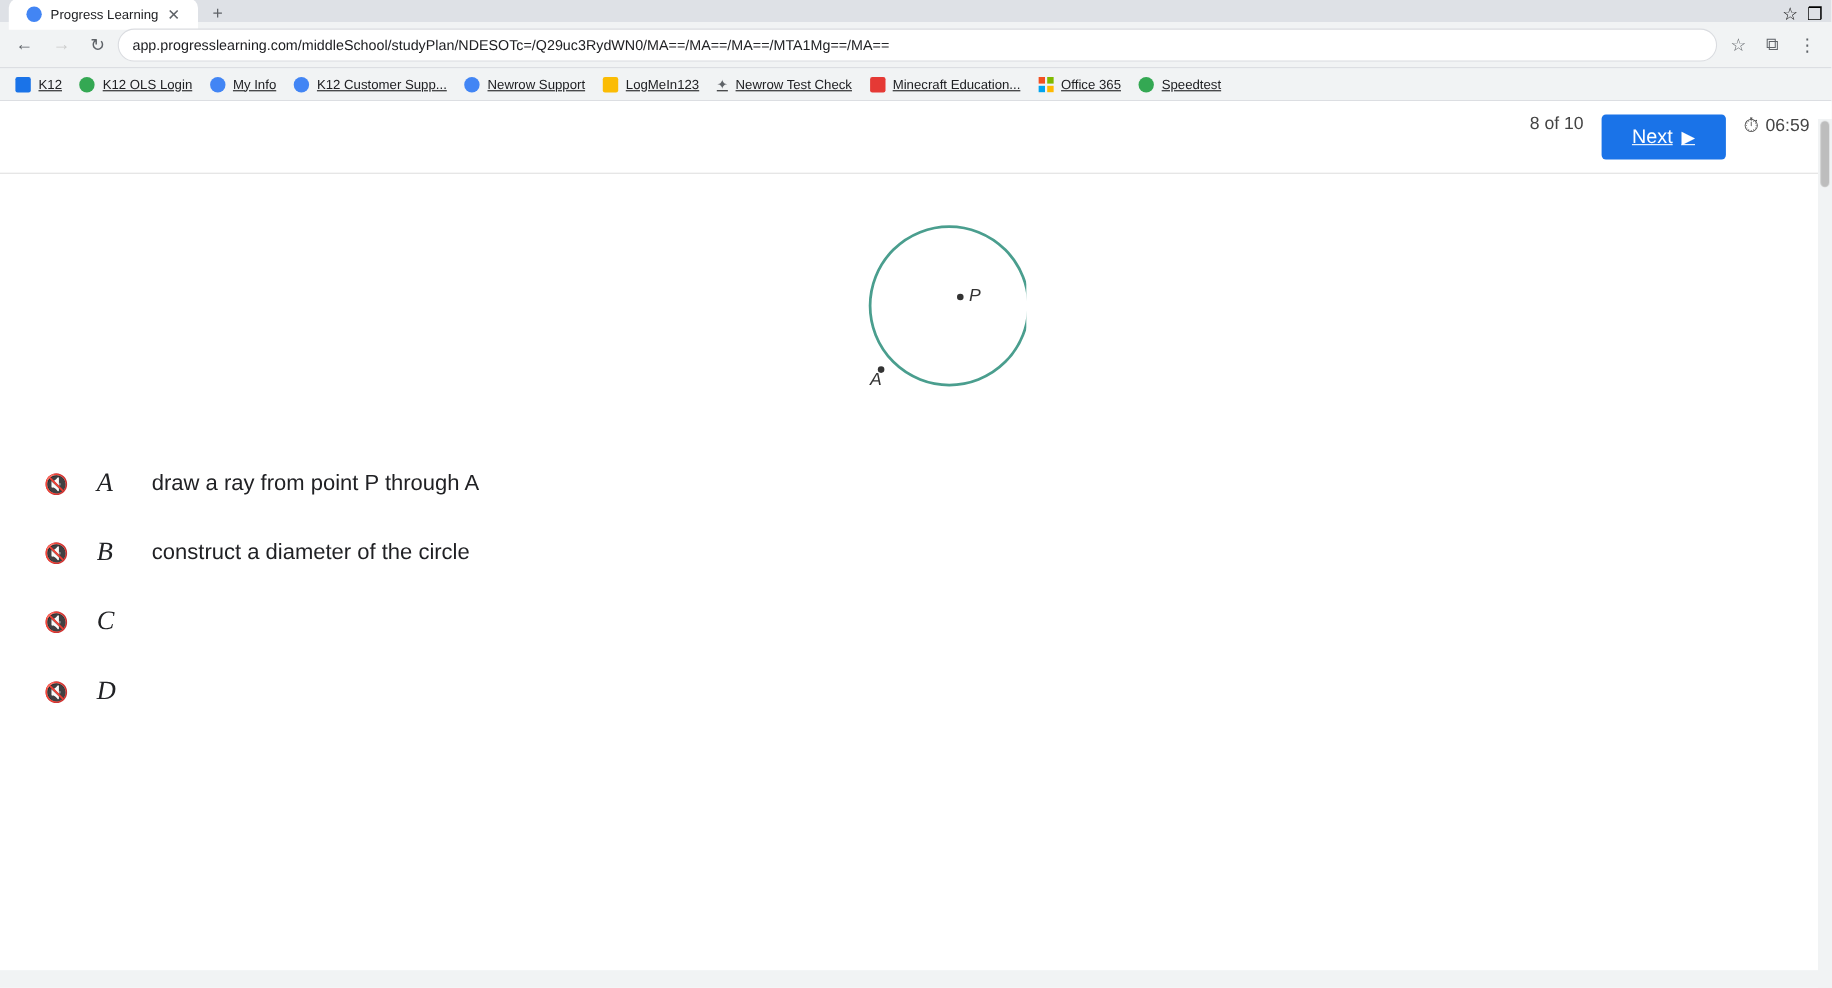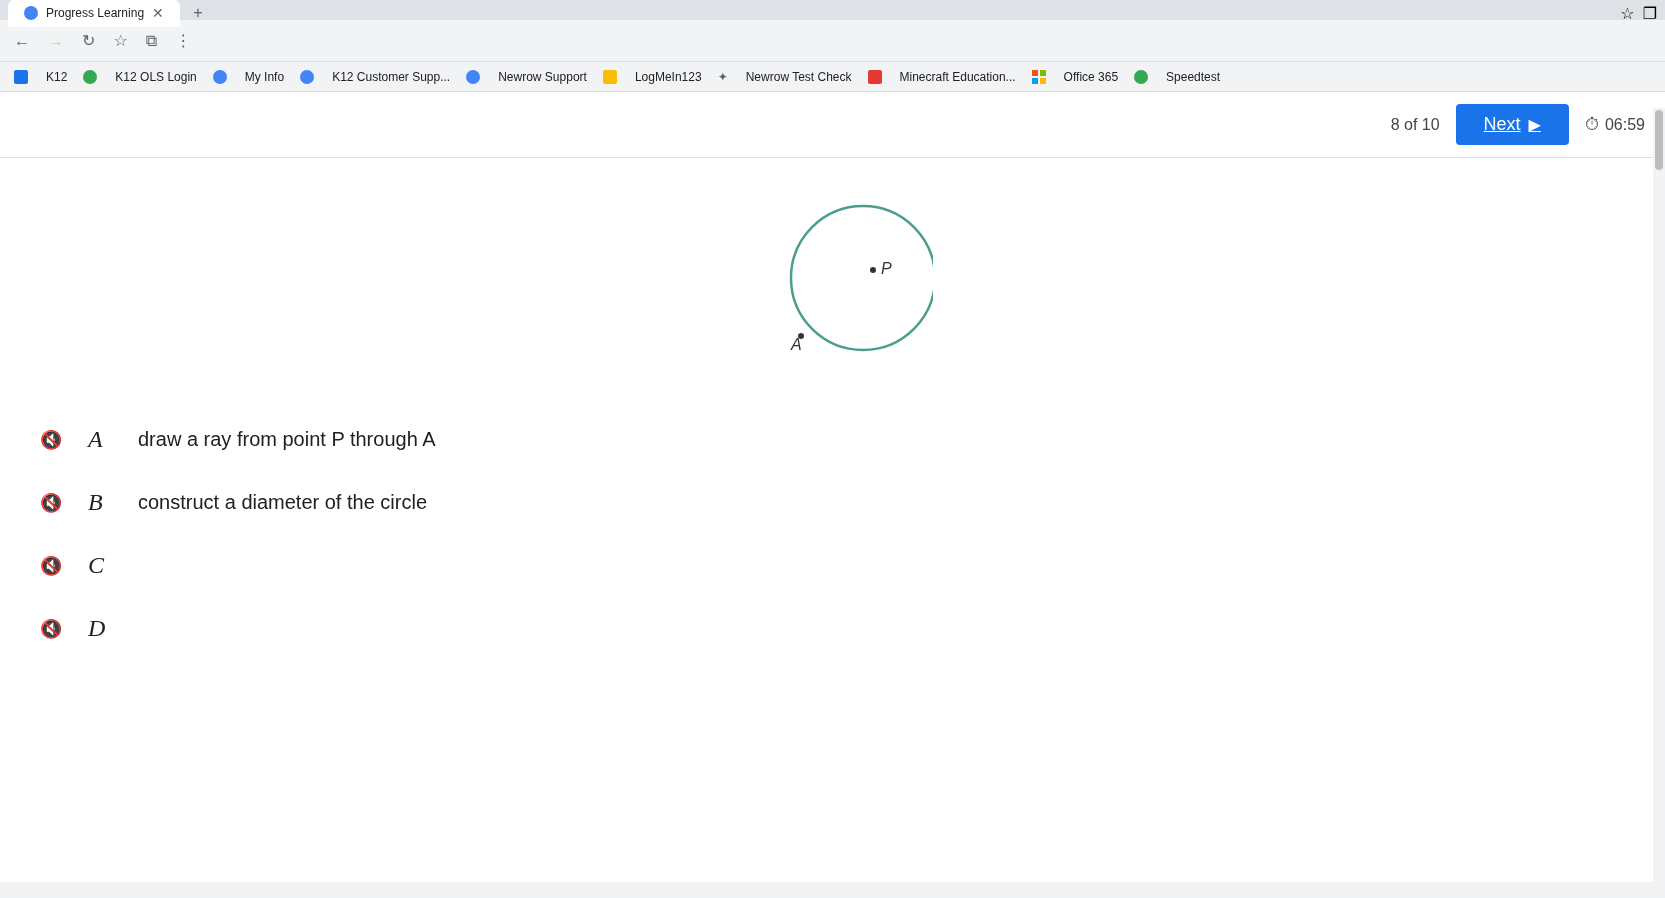--- a/index.html
+++ b/index.html
@@ -68,39 +68,40 @@
       height: 30px;
       gap: 4px;
       border-bottom: 1px solid #dadce0;
       font-size: 12px;
       color: #202124;
     }
 
     .bookmark-item {
       display: flex;
       align-items: center;
-      gap: 18px;
+      gap: 7px;
       padding: 2px 6px;
       border-radius: 4px;
       cursor: pointer;
       white-space: nowrap;
       font-size: 12px;
+      text-decoration: underline;
     }
 
     
     .main-content {
       background: white;
       min-height: 790px;
       padding: 0;
     }
 
     
     .question-header {
       display: flex;
-      align-items: center;
+      align-items: flex-start;
       justify-content: flex-end;
       padding: 12px 20px;
       background: white;
       border-bottom: 1px solid #e0e0e0;
       gap: 16px;
     }
 
     .question-counter {
       font-size: 16px;
       color: #444;
@@ -224,20 +225,23 @@
     <div style="margin-left:auto;display:flex;gap:8px;align-items:center;">
       <span style="cursor:pointer;font-size:16px;">☆</span>
       <span style="cursor:pointer;font-size:16px;">❐</span>
     </div>
   </div>
 
   <div class="nav-bar">
     <button class="nav-btn">←</button>
     <button class="nav-btn" style="color:#ccc;">→</button>
     <button class="nav-btn">↻</button>
+    <div class="address-bar">
+      <span style="font-size:13px;color:#202124;">app.progresslearning.com/middleSchool/studyPlan/NDESOTc=/Q29uc3RydWN0/MA==/MA==/MA==/MTA1Mg==/MA==</span>
+    </div>
     <button class="nav-btn">☆</button>
     <button class="nav-btn">⧉</button>
     <button class="nav-btn">⋮</button>
   </div>
 
   <div class="bookmarks-bar">
     <div class="bookmark-item">
       <span style="width:14px;height:14px;background:#1a73e8;border-radius:2px;display:inline-block;"></span>
       <span>K12</span>
     </div>

